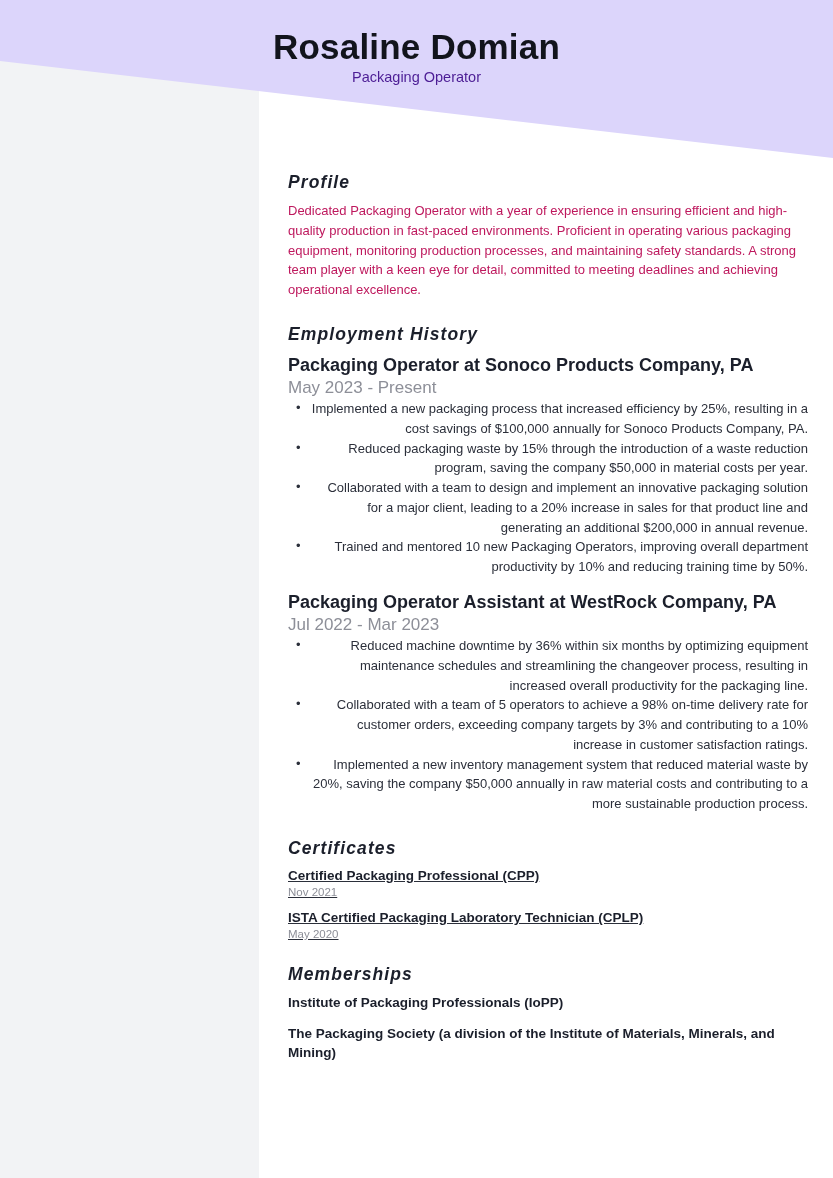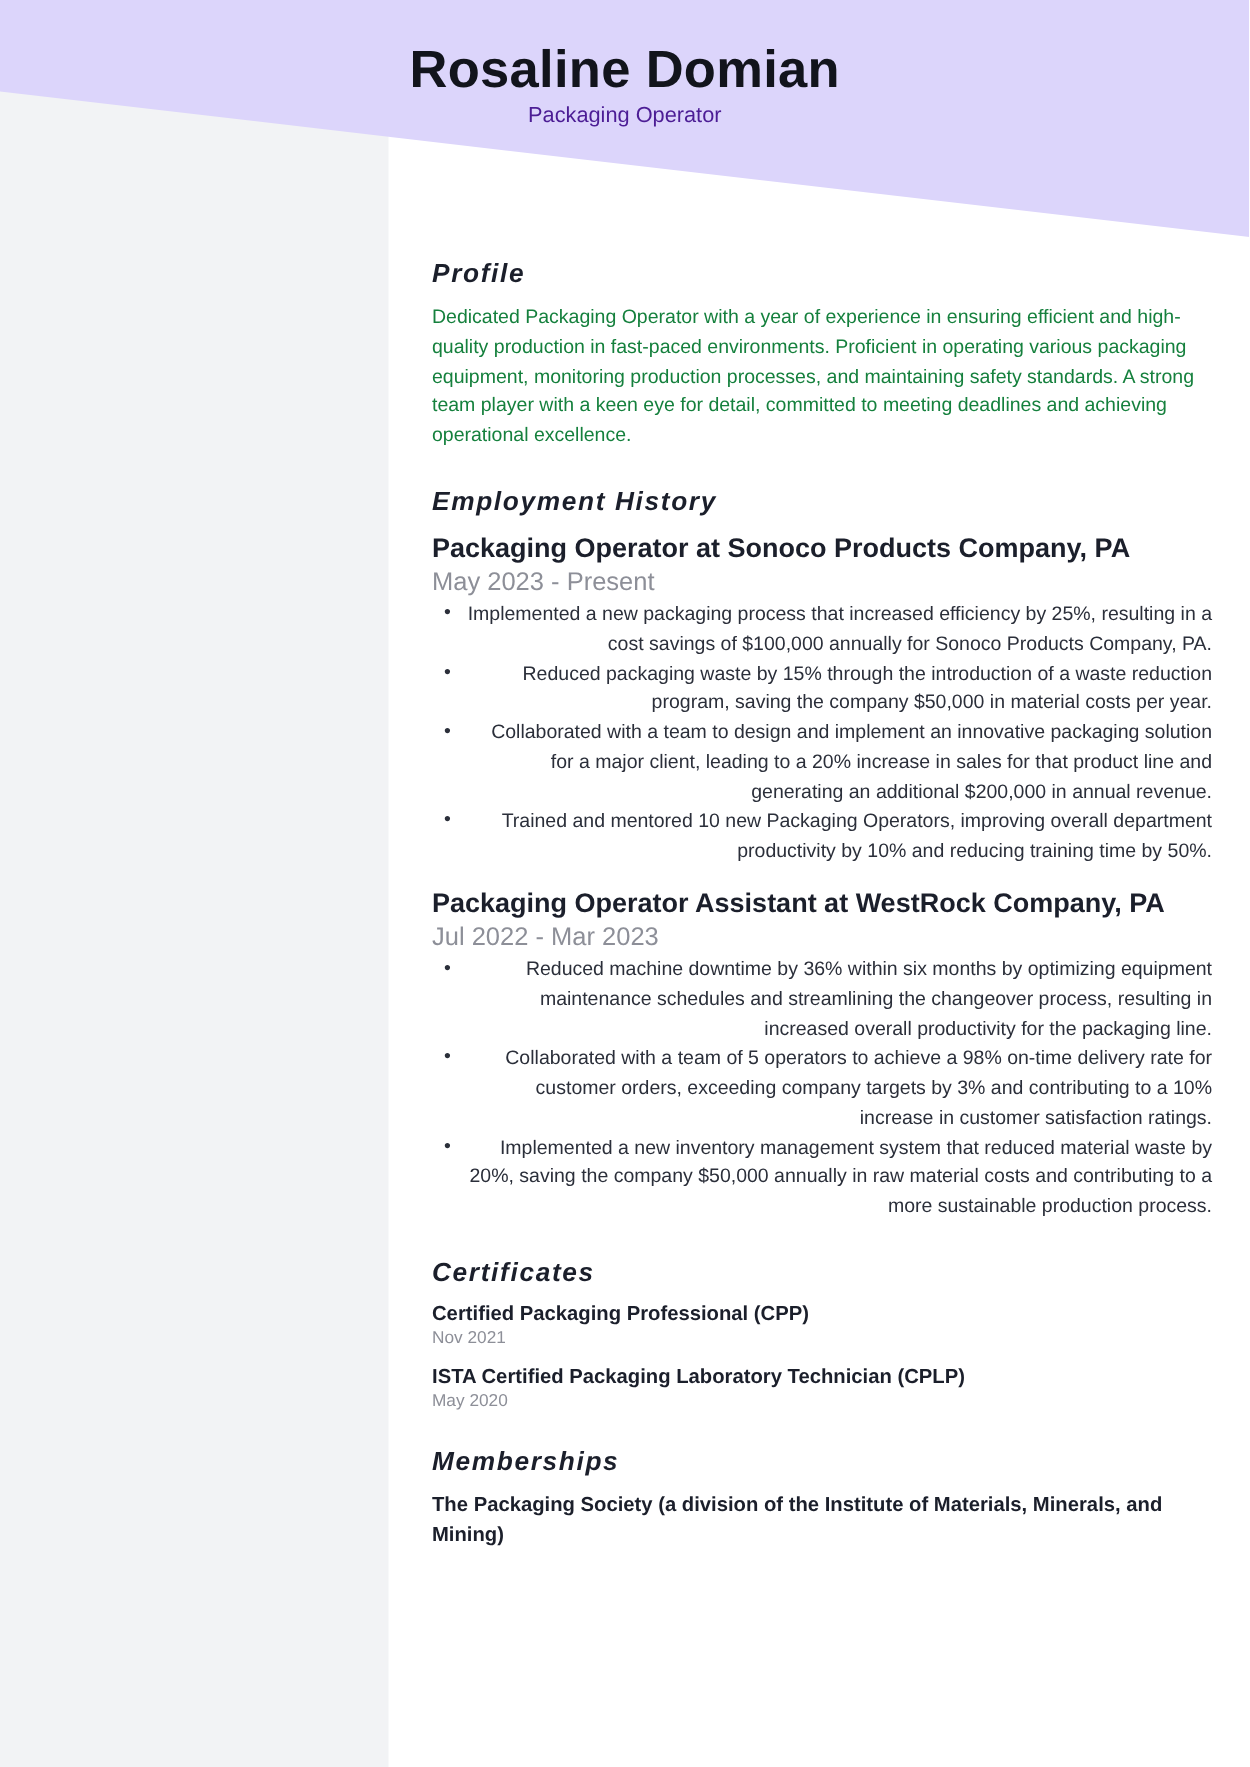--- a/index.html
+++ b/index.html
@@ -185,21 +185,21 @@
     color: #1b1f2b;
     margin-bottom: 8px;
     font-style: italic;
   }
 
   .section { margin-bottom: 24px; }
 
   .profile-text {
     font-size: 13px;
     line-height: 1.52;
-    color: #15803d;
+    color: #be185d;
   }
 
   .job { margin-bottom: 13px; }
 
   .job-heading {
     font-size: 18px;
     font-weight: bold;
     color: #1b1f2b;
     line-height: 1.35;
   }
@@ -229,21 +229,21 @@
 
   ul.bullets li::before {
     content: "\2022";
     position: absolute;
     left: 8px;
     top: -1px;
     font-size: 13px;
     color: #2b2f3a;
   }
 
-  .cert { margin-bottom: 11px; }
+  .cert { margin-bottom: 11px; text-decoration: underline; }
 
   .cert-name {
     font-size: 13.5px;
     font-weight: bold;
     color: #1b1f2b;
     line-height: 1.35;
   }
 
   .cert-date {
     font-size: 11.5px;
@@ -432,19 +432,20 @@
           <div class="cert">
             <div class="cert-name">ISTA Certified Packaging Laboratory Technician (CPLP)</div>
             <div class="cert-date">May 2020</div>
           </div>
         </div>
     </div>
 
     <div class="section">
       <div class="main-heading">Memberships</div>
       <div id="memberships-list">
+          <div class="membership">Institute of Packaging Professionals (IoPP)</div>
           <div class="membership">The Packaging Society (a division of the Institute of Materials, Minerals, and Mining)</div>
         </div>
     </div>
 
   </div>
 
 </div>
 
 </body></html>

